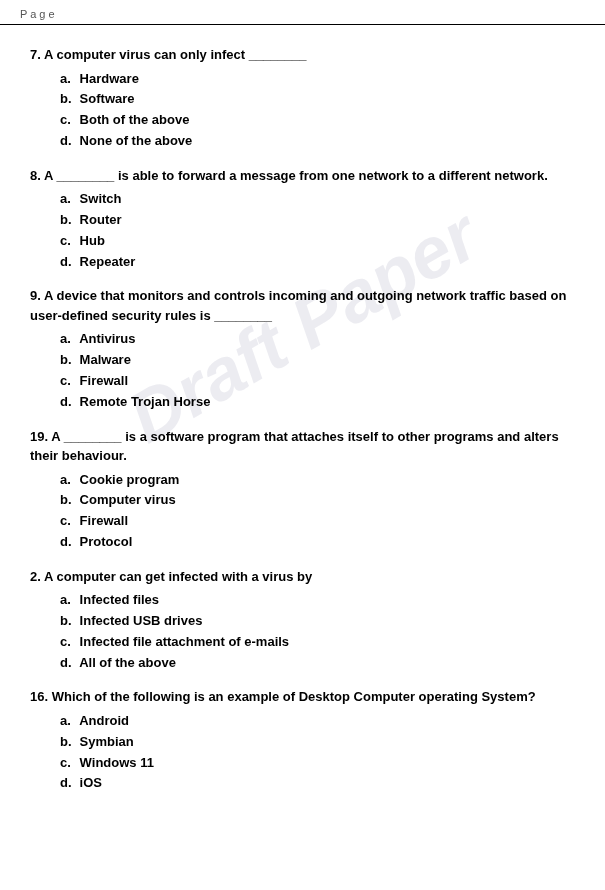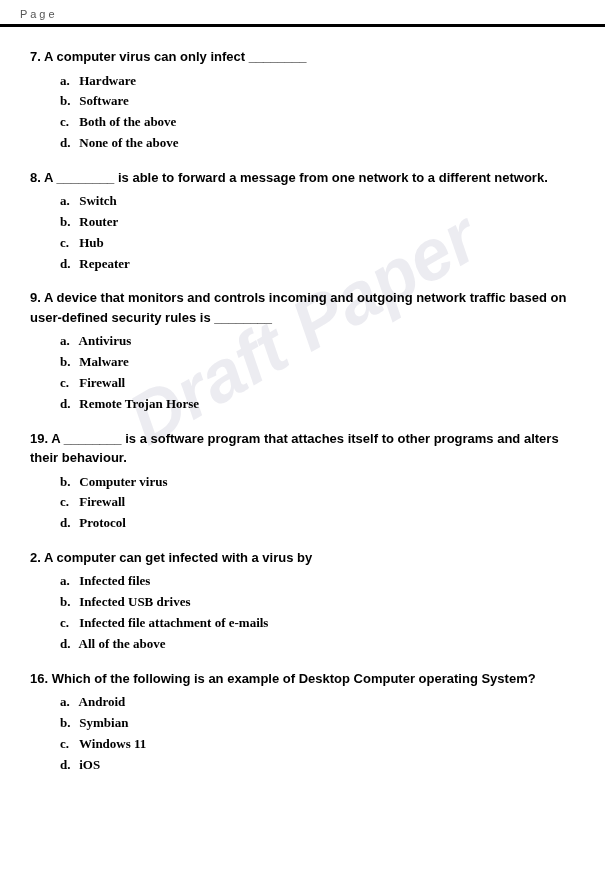--- a/index.html
+++ b/index.html
@@ -13,21 +13,21 @@
       min-height: 890px;
       background: #ffffff;
       font-family: Arial, sans-serif;
       font-size: 13px;
       color: #000000;
       position: relative;
     }
 
     .page-header {
       padding: 8px 20px 4px 20px;
-      border-bottom: 3px solid #000000;
+      border-bottom: 1px solid #000000;
       font-size: 11px;
       color: #555;
       margin-bottom: 10px;
     }
 
     .content {
       padding: 10px 30px 20px 30px;
       position: relative;
     }
 
@@ -59,21 +59,20 @@
     }
 
     .question-text .q-num {
       font-weight: bold;
     }
 
     .options {
       list-style: none;
       margin-left: 30px;
       margin-top: 2px;
-      font-family: Liberation Serif, serif;
     }
 
     .options li {
       font-weight: bold;
       font-size: 13px;
       line-height: 1.6;
     }
 
     .options li .opt-letter {
       display: inline-block;
@@ -115,20 +114,21 @@
         <ul class="options">
           <li><span class="opt-letter">a.</span> Antivirus</li>
           <li><span class="opt-letter">b.</span> Malware</li>
           <li><span class="opt-letter">c.</span> Firewall</li>
           <li><span class="opt-letter">d.</span> Remote Trojan Horse</li>
         </ul>
       </div>
       <div class="question-block">
         <div class="question-text"><span class="q-num">19. </span>A ________ is a software program that attaches itself to other programs and alters their behaviour.</div>
         <ul class="options">
+          <li><span class="opt-letter">a.</span> Cookie program</li>
           <li><span class="opt-letter">b.</span> Computer virus</li>
           <li><span class="opt-letter">c.</span> Firewall</li>
           <li><span class="opt-letter">d.</span> Protocol</li>
         </ul>
       </div>
       <div class="question-block">
         <div class="question-text"><span class="q-num">2. </span>A computer can get infected with a virus by</div>
         <ul class="options">
           <li><span class="opt-letter">a.</span> Infected files</li>
           <li><span class="opt-letter">b.</span> Infected USB drives</li>

